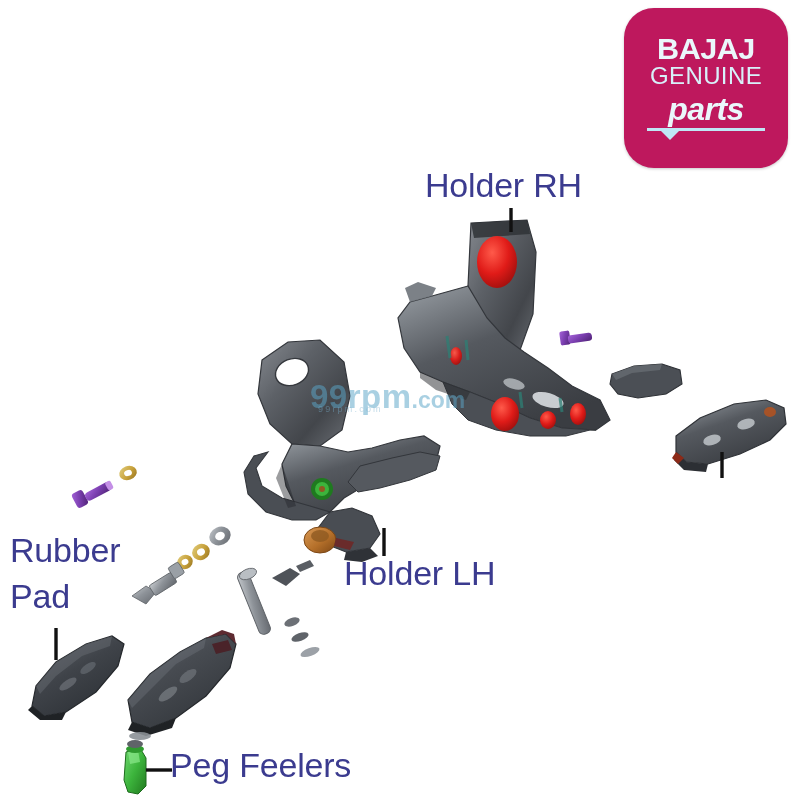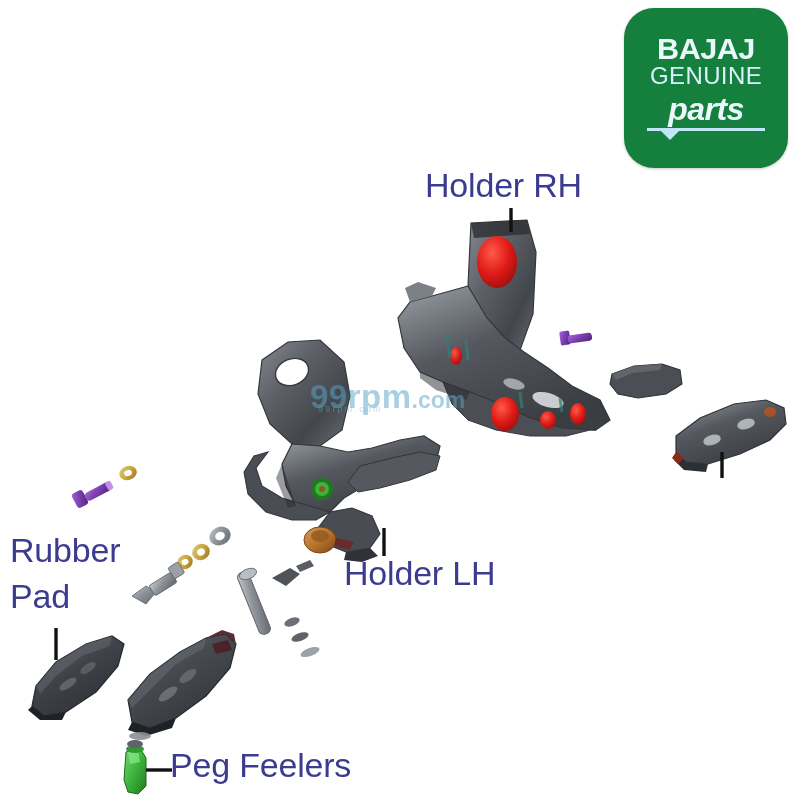--- a/index.html
+++ b/index.html
@@ -75,21 +75,21 @@
     user-select: none;
   }
 
   
   #brand-logo {
     position: absolute;
     left: 624px;
     top: 8px;
     width: 164px;
     height: 160px;
-    background: #15803d;
+    background: #be185d;
     border-radius: 30px;
     box-shadow: 0 1px 3px rgba(0,0,0,0.22);
     display: flex;
     flex-direction: column;
     align-items: center;
     justify-content: flex-start;
     padding-top: 26px;
     box-sizing: border-box;
   }
   #brand-wordmark {

